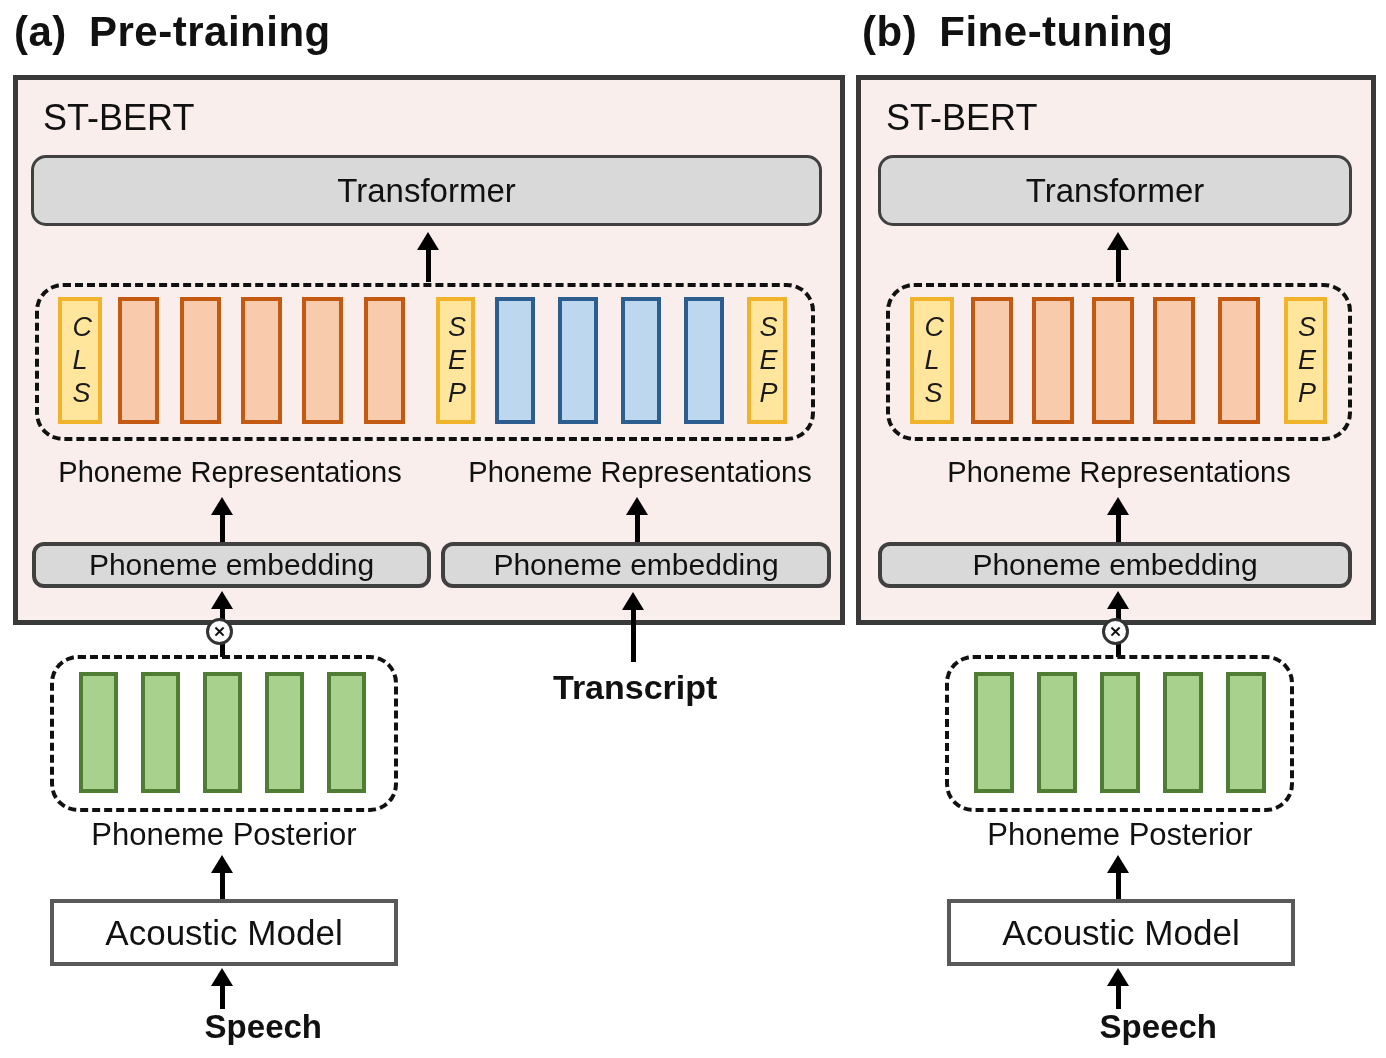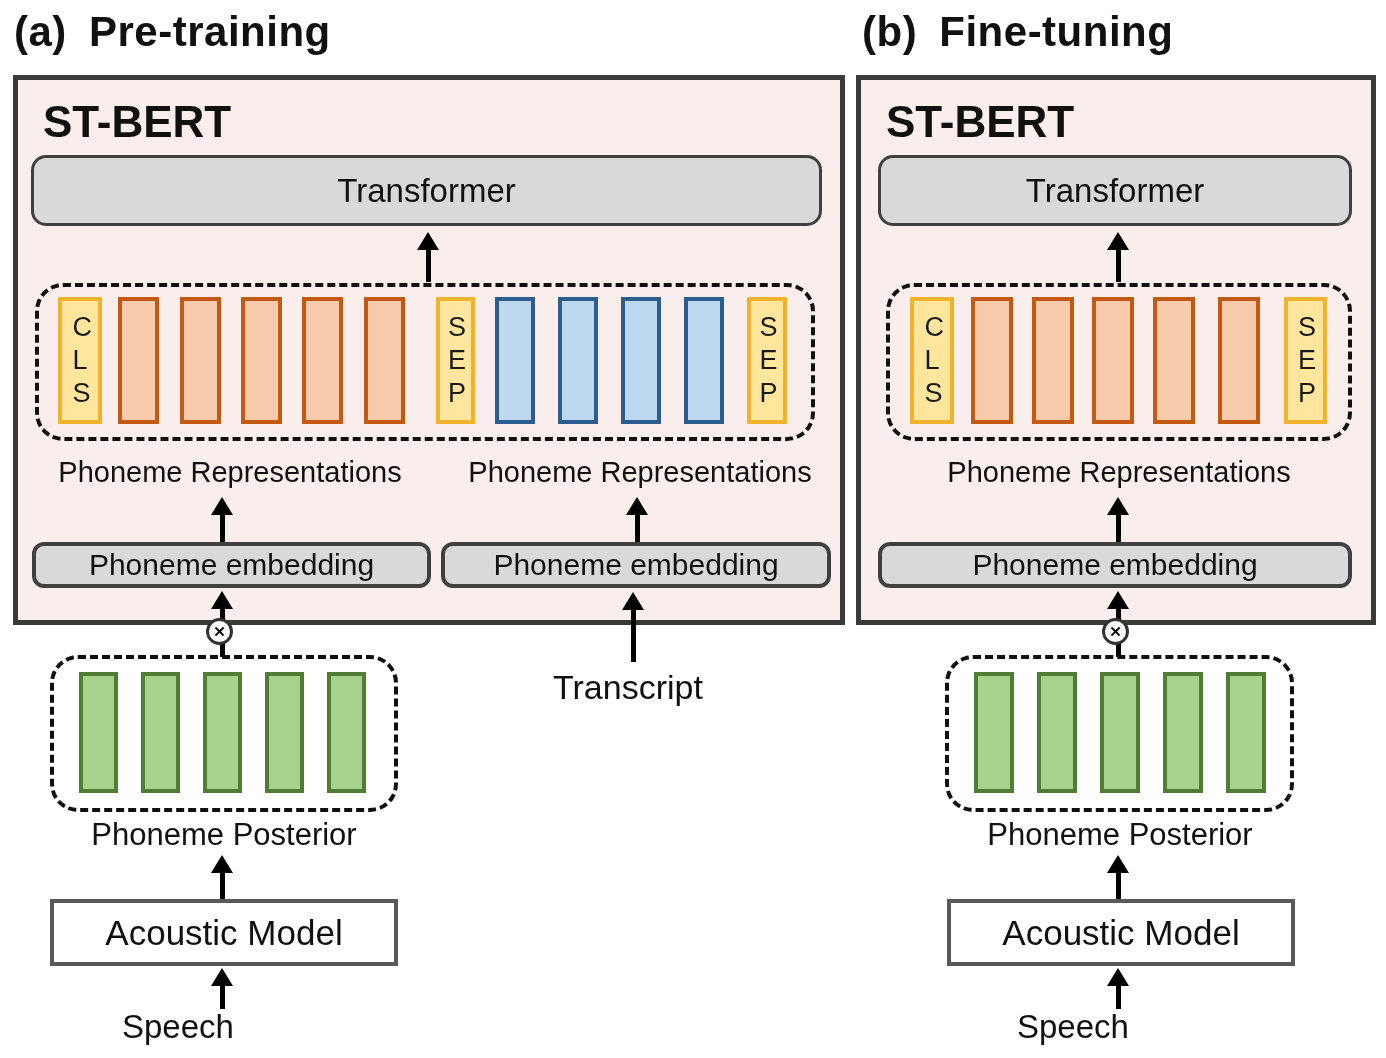--- a/index.html
+++ b/index.html
@@ -9,21 +9,21 @@
     font-family: "Liberation Sans", sans-serif;
     color: var(--text-color, #111);
     overflow:hidden;
   }
   .abs { position:absolute; box-sizing:border-box; }
   .panel-title { font-size:42px; font-weight:800; letter-spacing:0.5px; word-spacing:10px; white-space:nowrap; }
   .panel-box {
     background: var(--panel-bg, #f9eeec);
     border:5px solid var(--panel-border, #3a3a3a);
   }
-  .stbert-label { font-size:44px; font-weight:700; }
+  .stbert-label { font-size:36px; font-weight:400; }
   .gray-box {
     background: var(--gray-box-fill, #d9d9d9);
     border:3px solid var(--gray-box-border, #404040);
     border-radius:15px;
     display:flex; align-items:center; justify-content:center;
     font-size:33px;
   }
   .emb-box {
     background: var(--gray-box-fill, #d9d9d9);
     border:4px solid var(--gray-box-border, #404040);
@@ -37,37 +37,37 @@
     background:transparent;
   }
   .token { top:297px; height:127px; }
   .token.special {
     background: var(--special-token-fill, #ffe69c);
     border:4px solid var(--special-token-border, #f0b32b);
     display:flex; align-items:center; justify-content:center;
   }
   .token.special span {
     display:block; width:1ch; word-break:break-all;
-    font-size:27px; line-height:1.22; text-align:center; color:#1a1a1a;
+    font-size:27px; line-height:1.22; text-align:center; color:#1a1a1a;font-style:italic;
   }
   .token.phoneme {
     background: var(--phoneme-token-fill, #f8cbad);
     border:4px solid var(--phoneme-token-border, #c45911);
   }
   .token.subword {
     background: var(--subword-token-fill, #bdd7ee);
     border:4px solid var(--subword-token-border, #2d5d8e);
   }
   .green-bar {
     top:672px; height:121px;
     background: var(--posterior-bar-fill, #a9d18e);
     border:4px solid var(--posterior-bar-border, #4f7d33);
   }
   .flow-label { font-size:29px; text-align:center; white-space:nowrap; }
-  .big-label { font-size:33px; text-align:left; white-space:nowrap; }
+  .big-label { font-size:33px; text-align:right; white-space:nowrap;font-weight:bold; }
   .acoustic-box {
     background:#fff;
     border:4px solid var(--acoustic-box-border, #595959);
     display:flex; align-items:center; justify-content:center;
     font-size:35px;
   }
   .arrow { width:24px; }
   .arrow .head {
     width:0; height:0; margin:0 auto;
     border-left:11px solid transparent;

